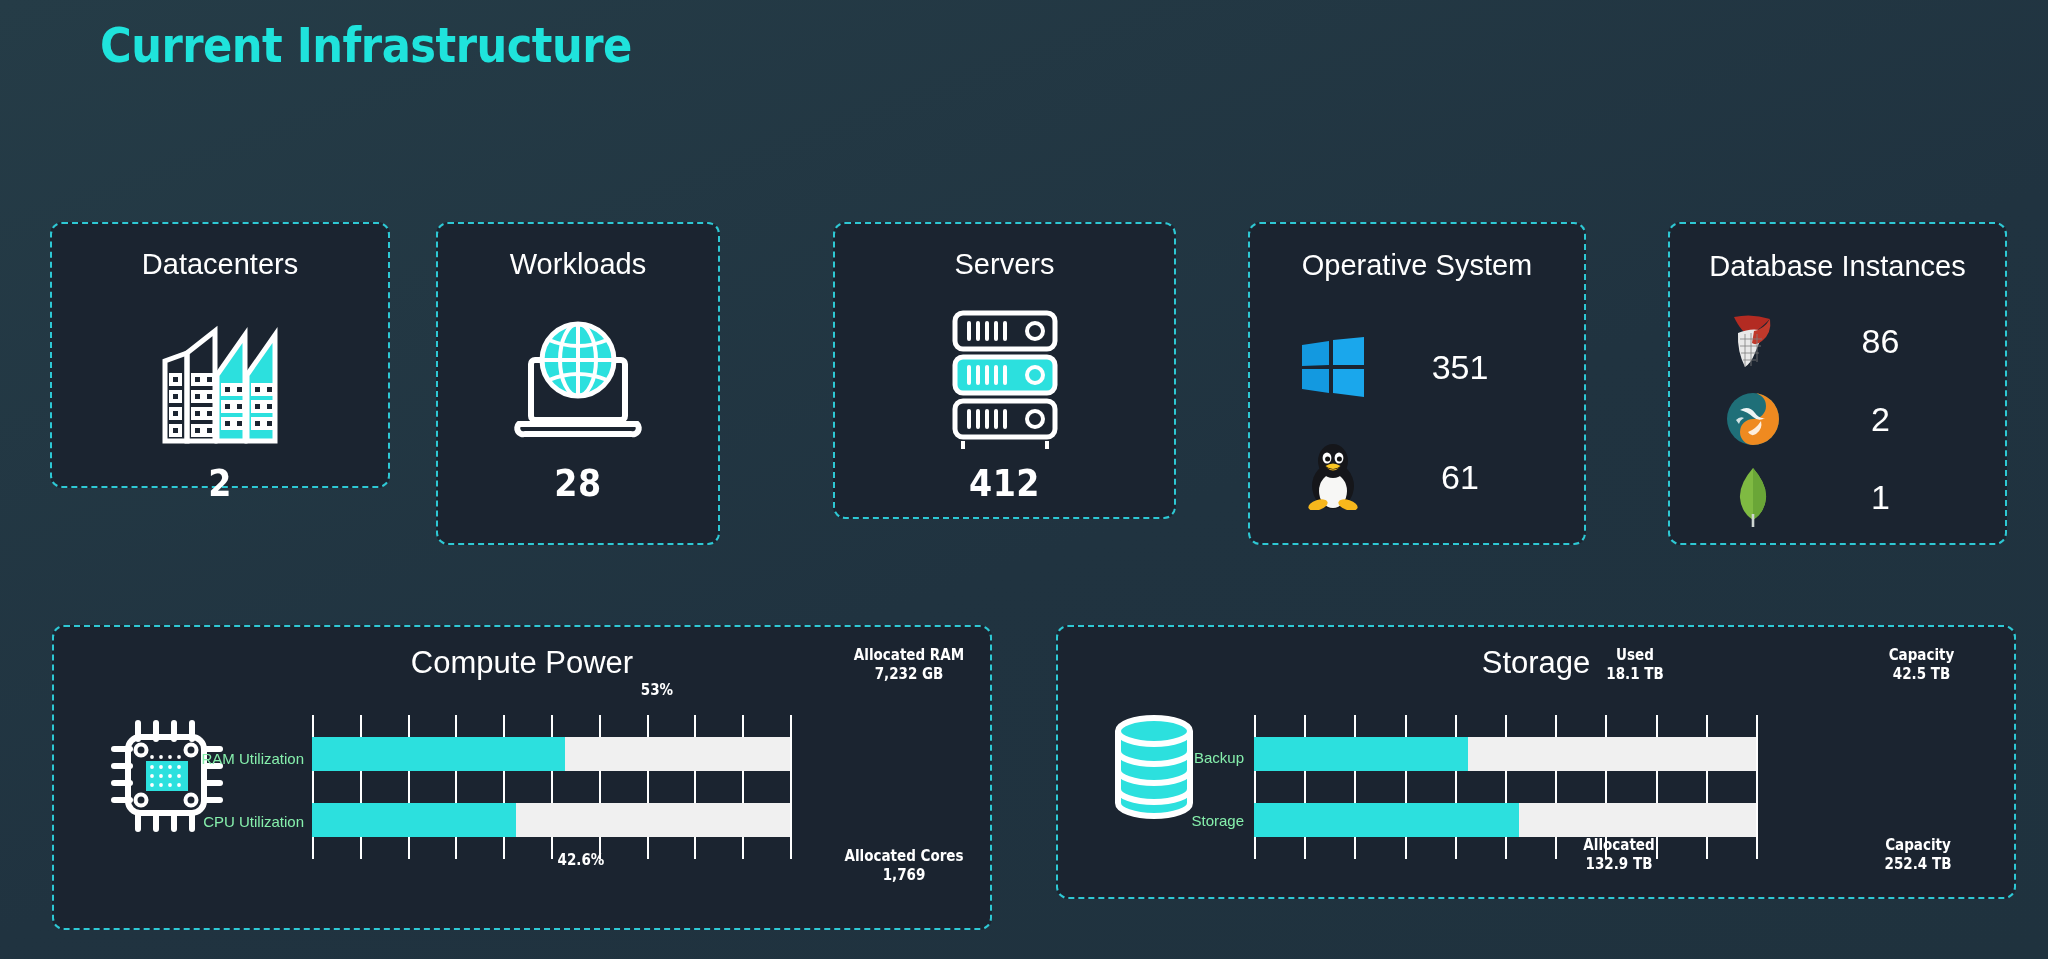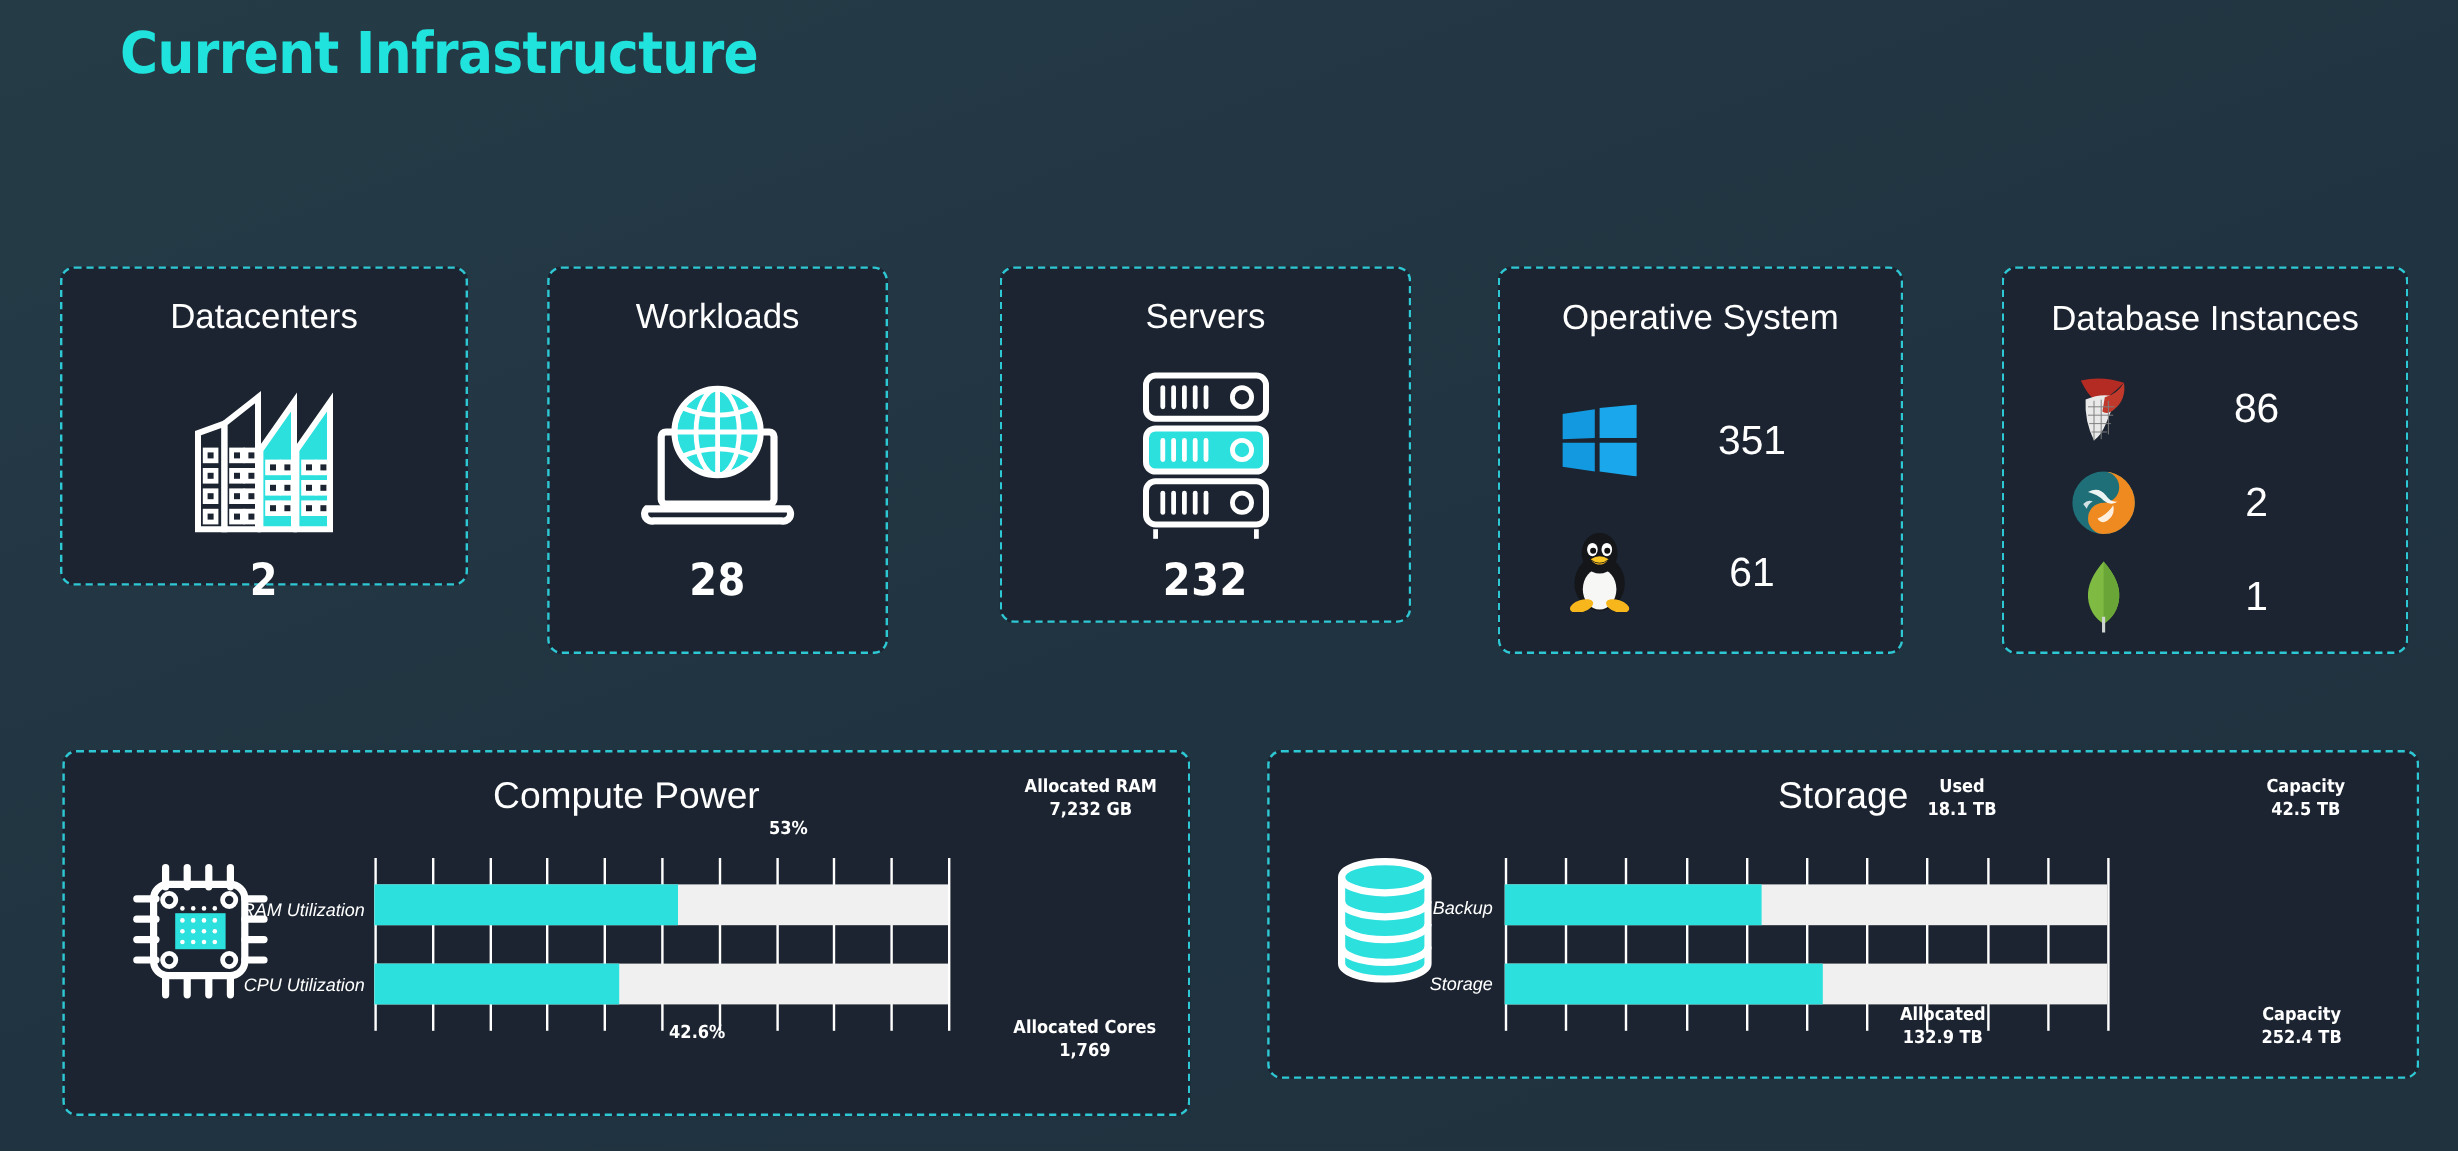--- a/index.html
+++ b/index.html
@@ -47,22 +47,22 @@
     position: absolute; background: #1b2430;
     border: 2px dashed #2ec8d4; border-radius: 12px;
   }
   .panel-title { text-align: center; color: #ffffff; font-size: 31px;
                  font-weight: 400; margin-top: 18px; }
 
   .cap { position: absolute; text-align: center; color: #ffffff;
          font-weight: bold; font-size: 15px; line-height: 1.28;
          font-family: "DejaVu Sans", sans-serif; font-stretch: condensed; }
 
-  .catlabel { position: absolute; color: #ffffff; font-size: 15px;
-              text-align: right; font-weight: 400; font-style: italic; }
+  .catlabel { position: absolute; color: #86efac; font-size: 15px;
+              text-align: right; font-weight: 400; }
 
   .plot { position: absolute; }
   .trackrow { position: absolute; background: #f0f0f0; }
   .fillbar { position: absolute; background: #2ce0de; height: 100%; left: 0; top: 0; }
   .barticks { position: absolute; top: 0; bottom: 0; left: 0; right: 0; }
   .bt { position: absolute; top: 0; bottom: 0; width: 2px; background: #ffffff; }
 </style>
 </head>
 <body>
 
@@ -106,21 +106,21 @@
           <rect x="108" y="106" width="9" height="9"></rect>
           <rect x="120" y="72" width="9" height="9"></rect>
             <rect x="120" y="89" width="9" height="9"></rect>
           <rect x="120" y="106" width="9" height="9"></rect>
         </g>
       </svg>
     </div>
     <div class="card-big" style="top:238px;">2</div>
   </div>
 
-  <div class="card" style="left:456px; top:222px; width:284px; height:323px;">
+  <div class="card" style="left:436px; top:222px; width:284px; height:323px;">
     <div class="card-title" style="margin-top:24px;">Workloads</div>
     <div class="icon-wrap" style="top:84px; height:142px;">
       <svg width="150" height="135" viewBox="0 0 150 135">
         <rect x="28" y="48" width="94" height="60" rx="4" fill="none" stroke="#fff" stroke-width="6"></rect>
         <path d="M16 112 h118 a6 6 0 0 1 -6 10 H22 a6 6 0 0 1 -6 -10 z" fill="none" stroke="#fff" stroke-width="6"></path>
         <circle cx="75" cy="48" r="36" fill="#2ce0de" stroke="#fff" stroke-width="5"></circle>
         <g fill="none" stroke="#fff" stroke-width="4">
           <line x1="39" y1="48" x2="111" y2="48"></line>
           <line x1="75" y1="12" x2="75" y2="84"></line>
           <ellipse cx="75" cy="48" rx="18" ry="36"></ellipse>
@@ -158,21 +158,21 @@
             <line x1="51" y1="106" x2="51" y2="122"></line>
           <line x1="60" y1="106" x2="60" y2="122"></line>
         </g>
         <circle cx="90" cy="26" r="8" fill="none" stroke="#fff" stroke-width="4"></circle>
         <circle cx="90" cy="70" r="8" fill="none" stroke="#fff" stroke-width="4"></circle>
         <circle cx="90" cy="114" r="8" fill="none" stroke="#fff" stroke-width="4"></circle>
         <line x1="18" y1="136" x2="18" y2="144" stroke="#fff" stroke-width="4"></line>
         <line x1="102" y1="136" x2="102" y2="144" stroke="#fff" stroke-width="4"></line>
       </svg>
     </div>
-    <div class="card-big" style="top:238px;">232</div>
+    <div class="card-big" style="top:238px;">412</div>
   </div>
 
   <div class="card" style="left:1248px; top:222px; width:338px; height:323px;">
     <div class="card-title" style="margin-top:25px;">Operative System</div>
     <div style="position:absolute; top:88px; left:0; right:0;">
       <div class="krow" style="height:110px;">
         <div class="kicon">
           <svg width="62" height="60" viewBox="0 0 62 60">
             <polygon points="0,8 27,4 27,28 0,29" fill="#1399e0"></polygon>
             <polygon points="31,3 62,0 62,28 31,28" fill="#1aa7ec"></polygon>

